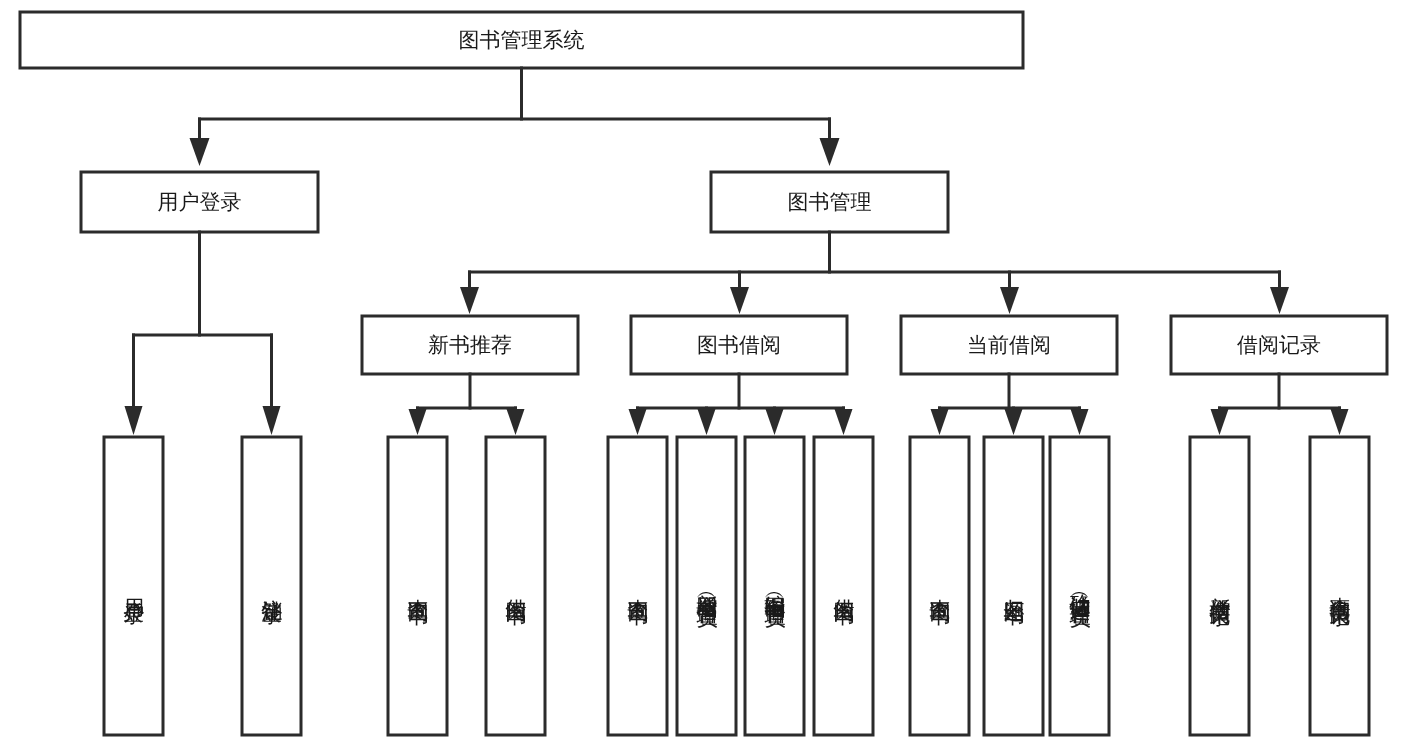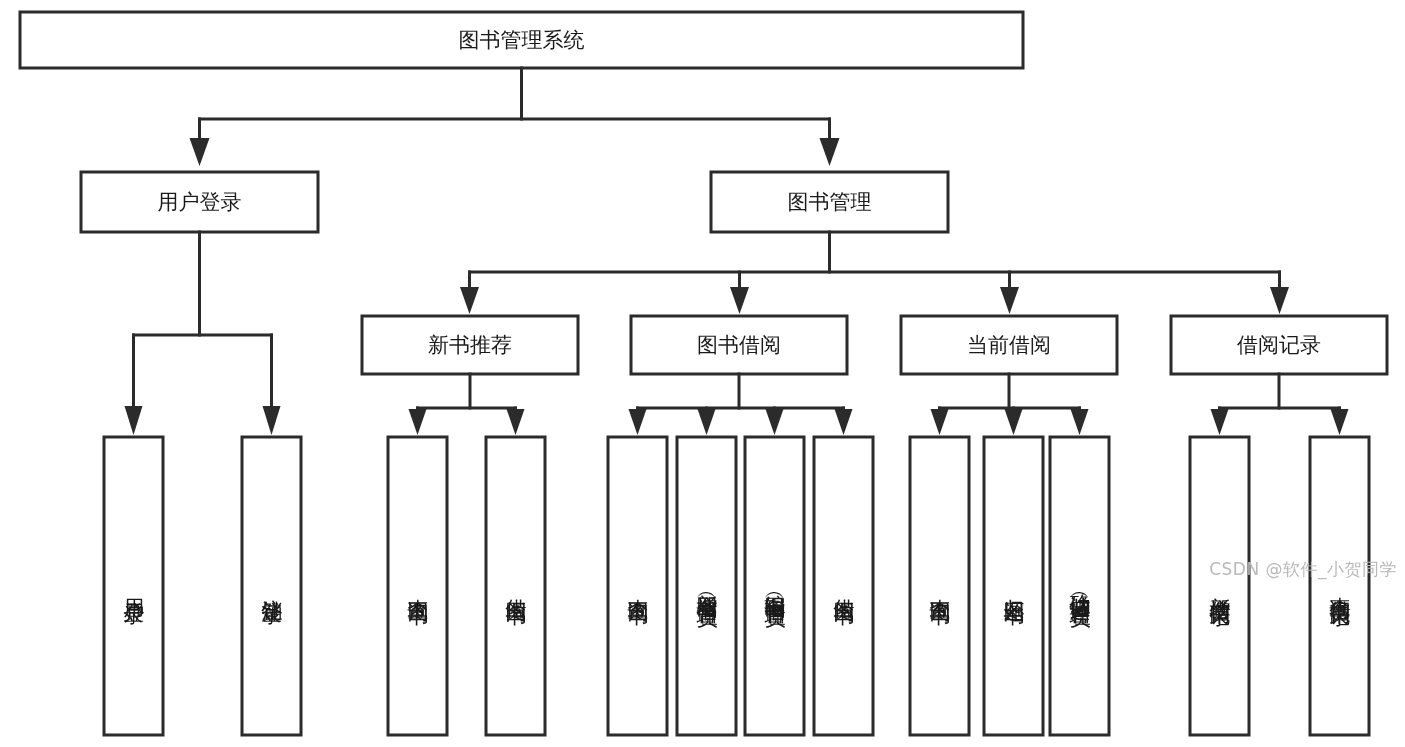--- a/index.html
+++ b/index.html
@@ -213,15 +213,14 @@
   <div class="node-label-v" style="left:608px; top:437px; width:59px; height:298px;">查询图书</div>
   <div class="node-label-v" style="left:677px; top:437px; width:59px; height:298px;">新增图书（管理员）</div>
   <div class="node-label-v" style="left:745px; top:437px; width:59px; height:298px;">编辑图书（管理员）</div>
   <div class="node-label-v" style="left:814px; top:437px; width:59px; height:298px;">借阅图书</div>
   <div class="node-label-v" style="left:910px; top:437px; width:59px; height:298px;">查询图书</div>
   <div class="node-label-v" style="left:984px; top:437px; width:59px; height:298px;">归还图书</div>
   <div class="node-label-v" style="left:1050px; top:437px; width:59px; height:298px;">确认归还（管理员）</div>
   <div class="node-label-v" style="left:1190px; top:437px; width:59px; height:298px;">新增借阅记录</div>
   <div class="node-label-v" style="left:1310px; top:437px; width:59px; height:298px;">查询借阅记录</div>
 
-  <div class="watermark">CSDN @软件_小贺同学</div>
 
 </div>
 
 </body></html>

